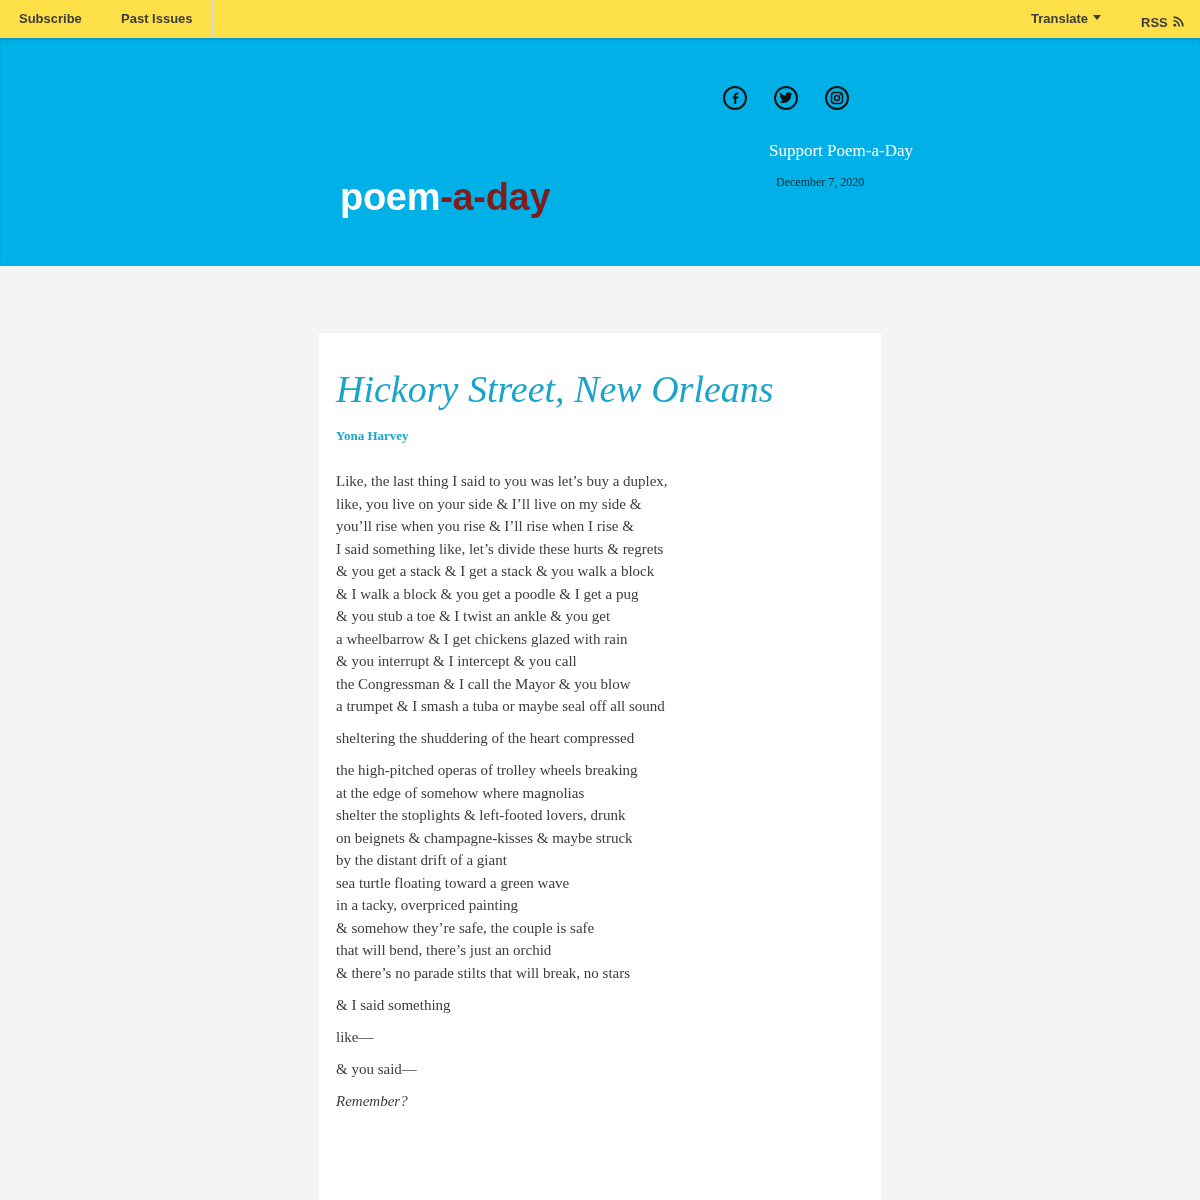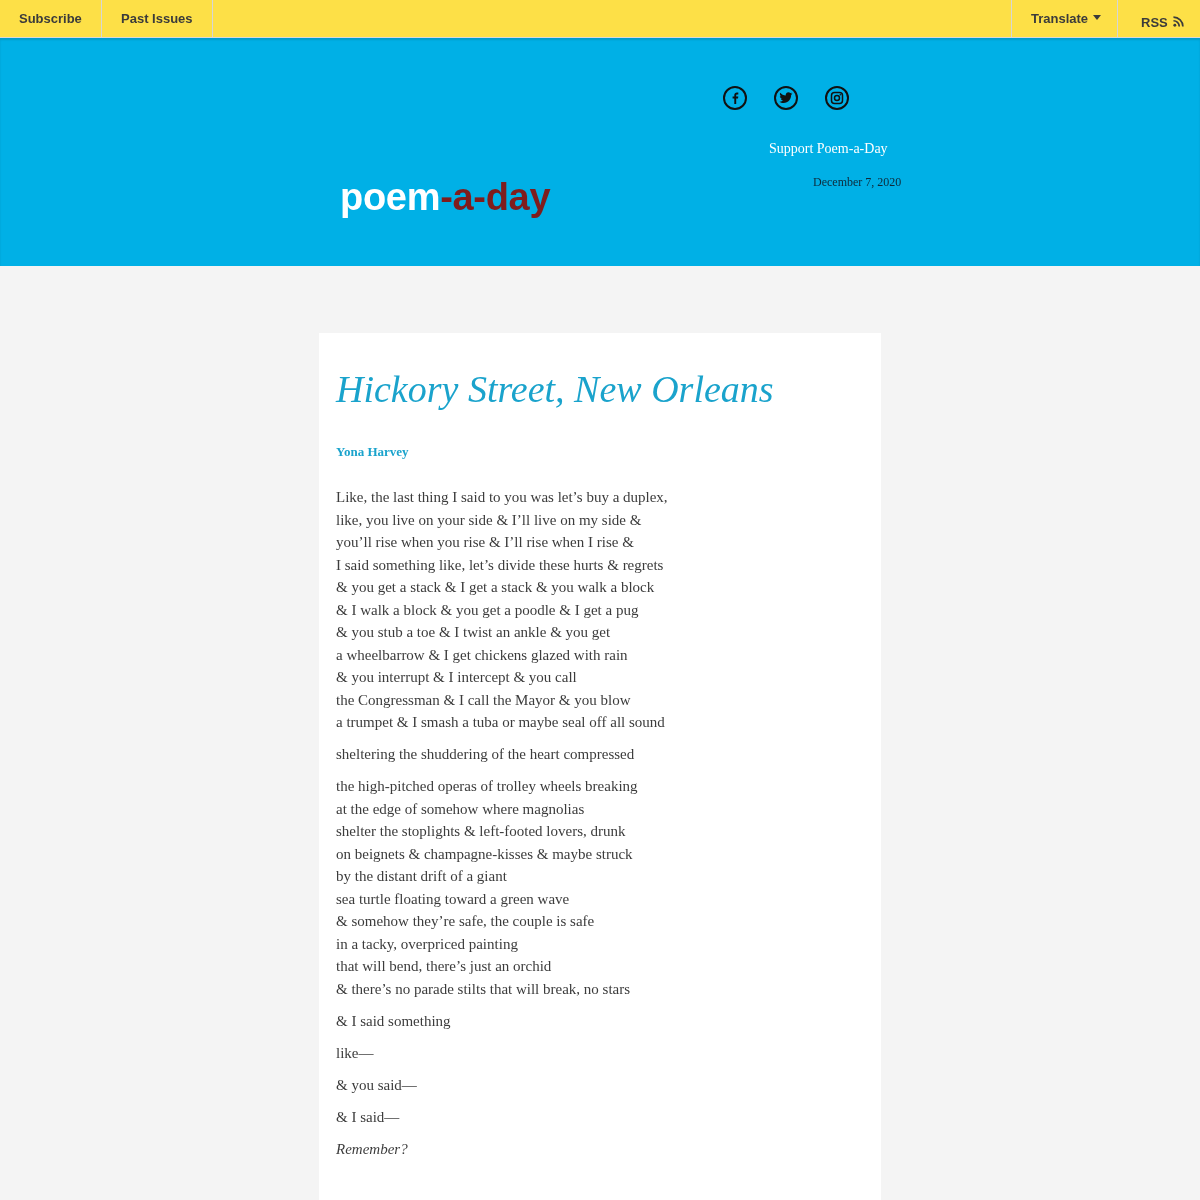--- a/index.html
+++ b/index.html
@@ -49,40 +49,40 @@
     }
     .logo .w { color: #ffffff; }
     .logo .k { color: #7f1d1d; }
     .social { position: absolute; top: 48px; left: 723px; display: flex; gap: 27px; }
     .social .s {
       width: 24px; height: 24px; border: 2px solid #111; border-radius: 50%;
       display: flex; align-items: center; justify-content: center; cursor: pointer;
     }
     .support {
       position: absolute; left: 769px; top: 103px;
-      font-size: 14px; color: #ffffff; cursor: pointer;
+      font-size: 17px; color: #ffffff; cursor: pointer;
     }
     .date {
       position: absolute; left: 776px; top: 137px;
-      font-size: 12px; color: #0e2a3a; margin-left: 37px;
+      font-size: 12px; color: #0e2a3a;
     }
 
     
     .card {
       position: absolute; left: 319px; top: 333px; width: 562px; height: 900px;
       background: #ffffff;
       padding: 0 17px;
     }
     .title {
       margin-top: 33px;
       font-style: italic; font-weight: normal;
       font-size: 38px; line-height: 46px; color: #1aa3cc;
     }
     .author {
-      margin-top: 32px;
+      margin-top: 16px;
       font-weight: bold; font-size: 13px; color: #1aa3cc; cursor: pointer;
       display: inline-block;
     }
     .poem { margin-top: 26px; font-size: 15px; color: #3c3c3c; }
     .stanza { margin-bottom: 9.5px; }
     .line { line-height: 22.5px; white-space: nowrap; }
     .italic { font-style: italic; }
   </style>
 </head>
 <body>
@@ -159,34 +159,31 @@
     <div class="stanza">
       <div class="line">sheltering the shuddering of the heart compressed</div>
     </div>
     <div class="stanza">
       <div class="line">the high-pitched operas of trolley wheels breaking</div>
       <div class="line">at the edge of somehow where magnolias</div>
       <div class="line">shelter the stoplights &amp; left-footed lovers, drunk</div>
       <div class="line">on beignets &amp; champagne-kisses &amp; maybe struck</div>
       <div class="line">by the distant drift of a giant</div>
       <div class="line">sea turtle floating toward a green wave</div>
+      <div class="line">in a tacky, overpriced painting</div>
       <div class="line">&amp; somehow they’re safe, the couple is safe</div>
-      <div class="line">in a tacky, overpriced painting</div>
       <div class="line">that will bend, there’s just an orchid</div>
       <div class="line">&amp; there’s no parade stilts that will break, no stars</div>
     </div>
     <div class="stanza">
       <div class="line">&amp; I said something</div>
     </div>
     <div class="stanza">
       <div class="line">like—</div>
     </div>
     <div class="stanza">
       <div class="line">&amp; you said—</div>
     </div>
     <div class="stanza">
-      <div class="line">&amp; I said—</div>
-    </div>
-    <div class="stanza">
       <div class="line italic">Remember?</div>
     </div>
   </div>
 </div>
 
 </body></html>

